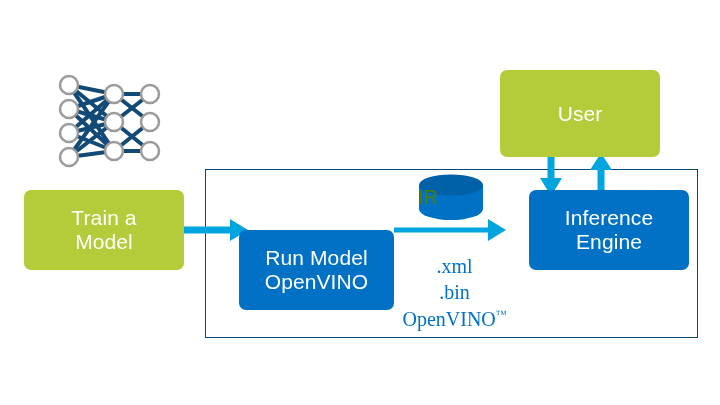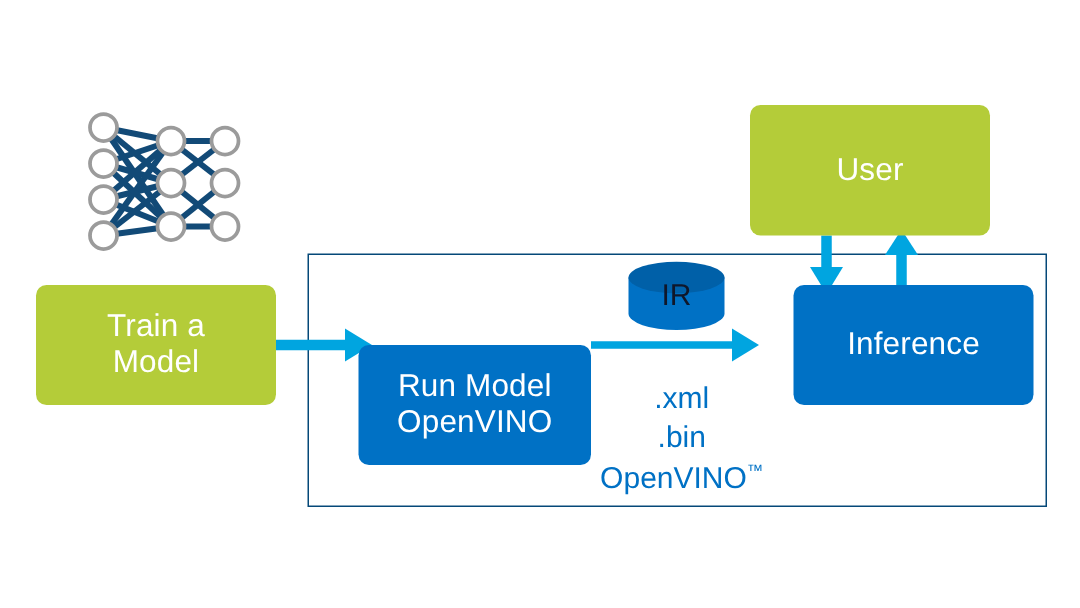--- a/index.html
+++ b/index.html
@@ -79,20 +79,21 @@
   
   .ov-labels {
     position: absolute;
     left: 352px; top: 253px;
     width: 205px;
     text-align: center;
     color: #0071c5;
     font-size: 20px;
     line-height: 1.32;
     z-index: 5;
+    font-family: Liberation Serif, serif;
   }
   .ov-labels .tm {
     font-size: 11px;
     vertical-align: super;
     line-height: 0;
   }
 
   
   .arrows {
     position: absolute;
@@ -105,22 +106,21 @@
   .cylinder {
     position: absolute;
     left: 418px; top: 174px;
     width: 66px; height: 46px;
     z-index: 7;
   }
   .cyl-label {
     position: absolute;
     left: 418px; top: 186px;
     width: 66px;
-    text-align: center;
-    color: #0f172a;
+    color: #4d7c0f;
     font-size: 20px;
     z-index: 8;
     pointer-events: none;
   }
 
   
   .nn-icon {
     position: absolute;
     left: 56px; top: 72px;
     width: 106px; height: 98px;
@@ -210,20 +210,21 @@
   <div class="box box-blue box-optimizer">
     <div>
       <span>Run Model</span><br>
       <span>OpenVINO</span>
     </div>
   </div>
 
   <div class="box box-blue box-inference">
     <div>
       <span>Inference</span><br>
+      <span>Engine</span>
     </div>
   </div>
 
   <div class="box box-green box-userapp">
     <div>
       <span>User</span><br>
     </div>
   </div>
 
   <div class="ov-labels">

